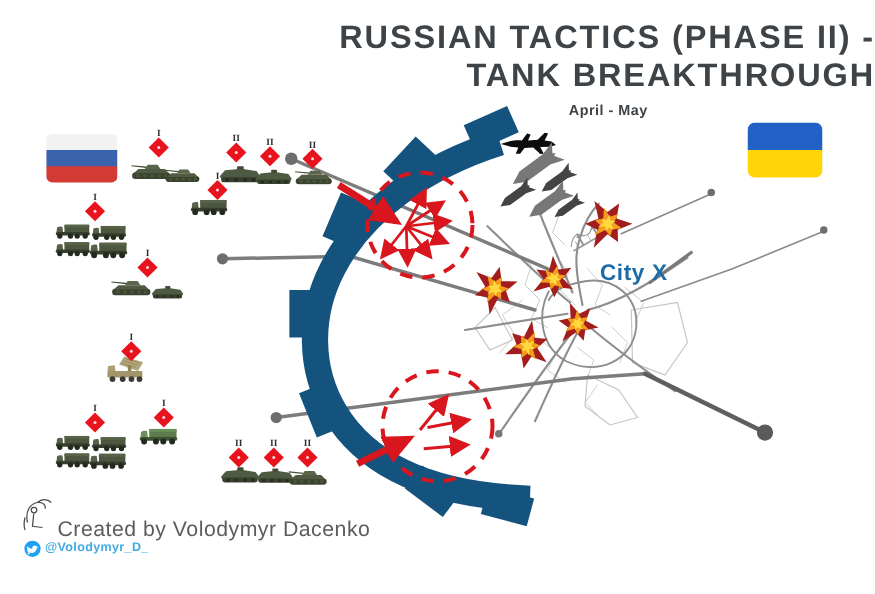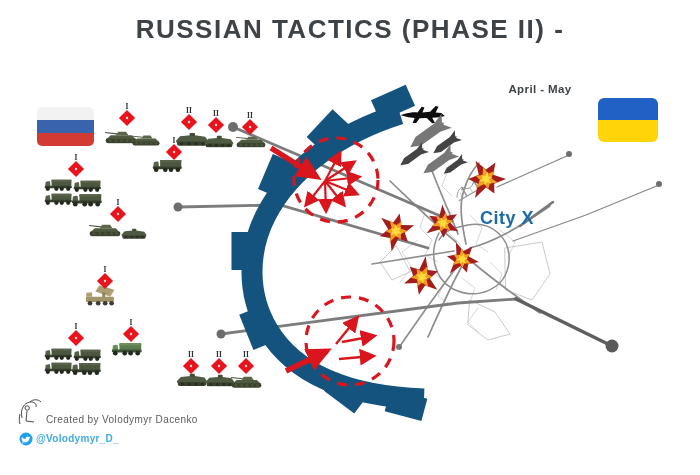--- a/index.html
+++ b/index.html
@@ -1,23 +1,23 @@
 <!DOCTYPE html>
 <html><head>
 <meta charset="utf-8">
 <style>
   html,body{margin:0;padding:0;background:#ffffff;}
   .stage{position:relative;width:700px;height:475px;background:#ffffff;overflow:hidden;
          font-family:"Liberation Sans",sans-serif;}
   .stage svg.layer{position:absolute;left:0;top:0;}
-  .title{position:absolute;top:14px;left:0;right:0;text-align:center;
+  .title{position:absolute;top:14px;left:0;right:0;text-align:right;
          font-weight:bold;color:#3e4347;font-size:26px;letter-spacing:1.5px;line-height:1.18;}
-  .subtitle{position:absolute;top:83px;left:470px;width:140px;text-align:center;
+  .subtitle{position:absolute;top:83px;left:455px;width:140px;
             font-weight:bold;color:#3e4347;font-size:11.5px;letter-spacing:.4px;}
-  .credit{position:absolute;top:414px;left:46px;font-size:10px;color:#5c5c5c;letter-spacing:.4px;}
+  .credit{position:absolute;top:414px;left:46px;font-size:17px;color:#5c5c5c;letter-spacing:.4px;}
   .handle{position:absolute;top:433px;left:36px;font-size:10px;font-weight:bold;color:#41abe1;letter-spacing:.3px;}
 </style>
 </head>
 <body>
 
 <div class="stage">
 
   <svg class="layer" width="700" height="475" viewBox="0 0 700 475" xmlns="http://www.w3.org/2000/svg">
     <defs>
       <marker id="ah" markerWidth="7" markerHeight="7" refX="5.5" refY="3.5" orient="auto">
@@ -332,17 +332,18 @@
       <circle cx="26" cy="439" r="6.5" fill="#1da1f2"></circle>
       <path fill="#ffffff" d="M22.3,441.6 c2.9,1.9 6.8,0.3 7.1,-3.1 c0.4,-0.25 0.8,-0.6 1,-1 l-1,0.25
         c0.4,-0.3 0.65,-0.65 0.8,-1.05 l-1.1,0.4 c-0.8,-0.9 -2.2,-0.8 -2.9,0.1 c-0.4,0.5 -0.5,1.1 -0.4,1.7
         c-1.6,-0.1 -3,-0.85 -4,-2 c-0.5,0.9 -0.2,2 0.65,2.6 l-0.9,-0.2 c0,1 0.7,1.8 1.6,2
         l-0.9,0.1 c0.3,0.8 1,1.35 1.9,1.4 c-0.55,0.45 -1.2,0.75 -1.85,0.8 Z"></path>
     </g>
   </svg>
 
   <div class="title">
     <div>RUSSIAN TACTICS (PHASE II) -</div>
+    <div>TANK BREAKTHROUGH</div>
   </div>
   <div class="subtitle">April - May</div>
   <div class="credit">Created by Volodymyr Dacenko</div>
   <div class="handle">@Volodymyr_D_</div>
 </div>
 
 </body></html>

